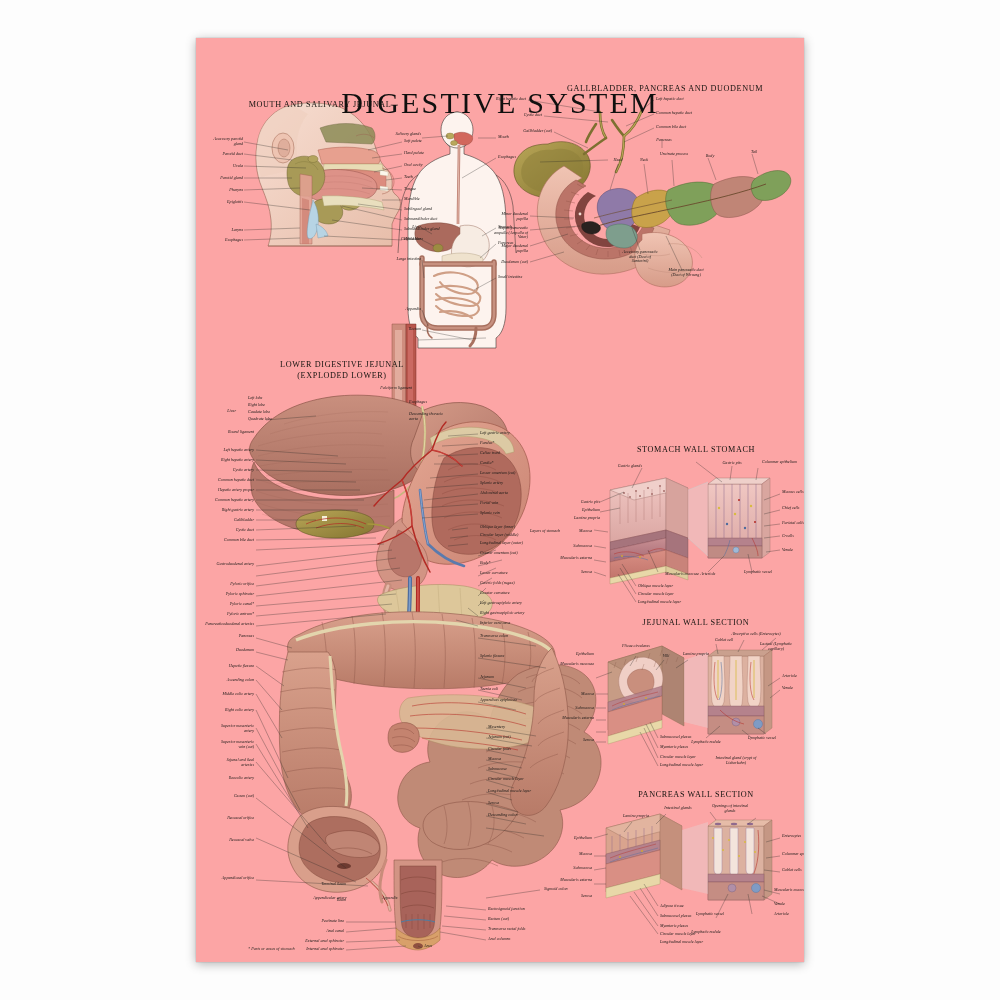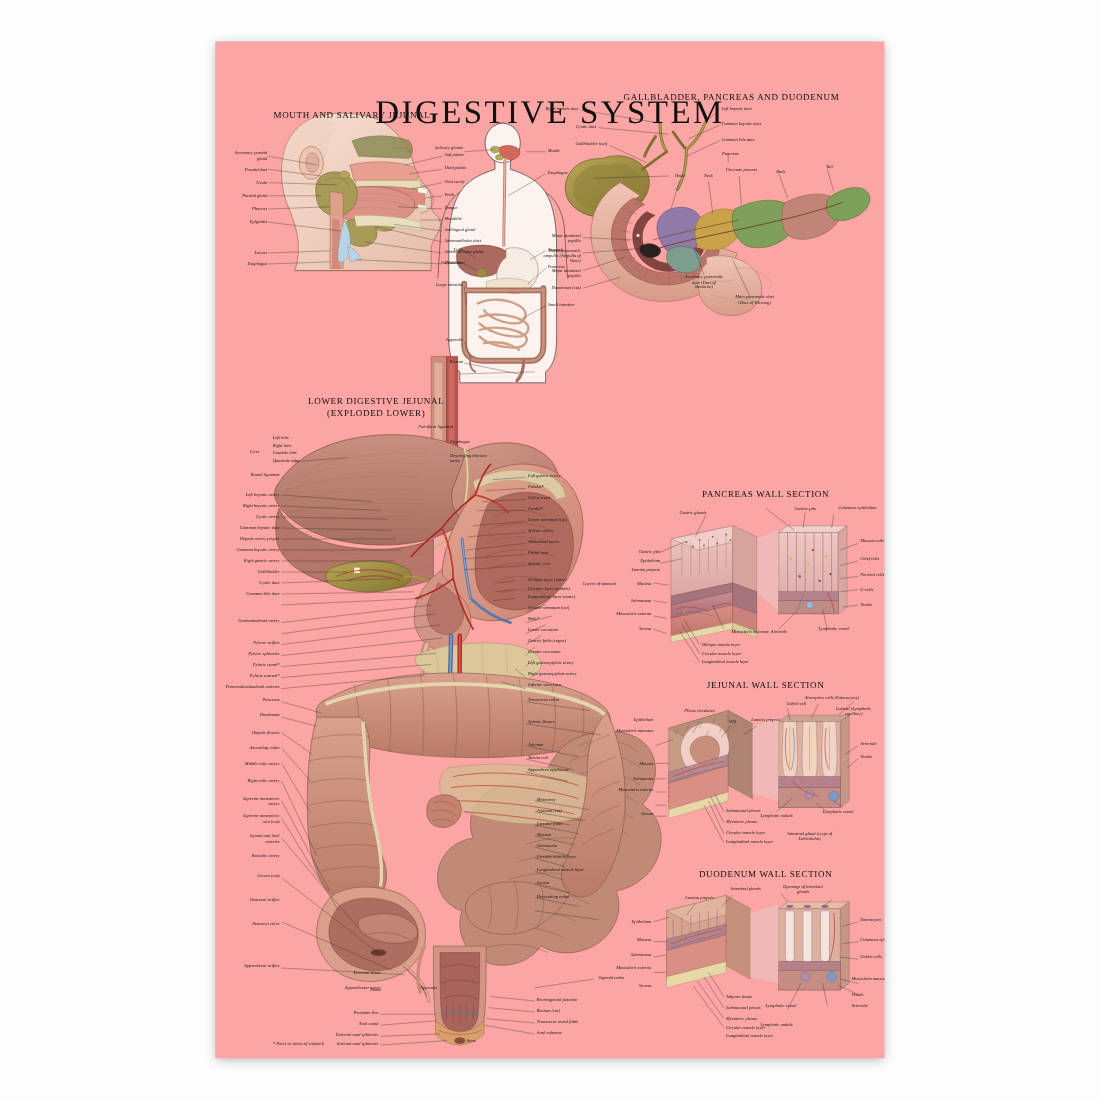--- a/index.html
+++ b/index.html
@@ -1096,21 +1096,21 @@
       <div class="lbl" style="left:292px;top:899px;">Anal columns</div>
 
       <div class="lbl r" style="left:150px;top:844px;">Terminal ileum</div>
       <div class="lbl r" style="left:150px;top:860px;">Ileum</div>
       <div class="lbl r" style="left:148px;top:881px;">Pectinate line</div>
       <div class="lbl r" style="left:148px;top:891px;">Anal canal</div>
       <div class="lbl r" style="left:148px;top:901px;">External anal sphincter</div>
       <div class="lbl r" style="left:148px;top:909px;">Internal anal sphincter</div>
       <div class="lbl" style="left:228px;top:906px;">Anus</div>
 
-      <div class="sec-h" style="left:400px;top:407px;width:200px;">PANCREAS WALL SECTION</div>
+      <div class="sec-h" style="left:400px;top:407px;width:200px;">STOMACH WALL STOMACH</div>
       <div class="lbl r" style="left:404px;top:462px;">Gastric pits</div>
       <div class="lbl r" style="left:446px;top:426px;">Gastric glands</div>
       <div class="lbl c" style="left:536px;top:423px;">Gastric pits</div>
       <div class="lbl w" style="left:566px;top:422px;">Columnar epithelium</div>
       <div class="lbl r" style="left:404px;top:470px;">Epithelium</div>
       <div class="lbl r" style="left:404px;top:478px;">Lamina propria</div>
       <div class="lbl w" style="left:586px;top:452px;">Mucous cells</div>
       <div class="lbl w" style="left:586px;top:468px;">Chief cells</div>
       <div class="lbl w" style="left:586px;top:483px;">Parietal cells</div>
       <div class="lbl" style="left:586px;top:496px;">G-cells</div>
@@ -1142,21 +1142,21 @@
       <div class="lbl" style="left:586px;top:636px;">Arteriole</div>
       <div class="lbl" style="left:586px;top:648px;">Venule</div>
       <div class="lbl c w" style="left:510px;top:702px;text-align:center;">Lymphatic nodule</div>
       <div class="lbl c w" style="left:566px;top:698px;text-align:center;">Lymphatic vessel</div>
       <div class="lbl" style="left:464px;top:697px;">Submucosal plexus</div>
       <div class="lbl" style="left:464px;top:707px;">Myenteric plexus</div>
       <div class="lbl c w" style="left:540px;top:718px;text-align:center;width:60px;">Intestinal gland (crypt of Lieberkuhn)</div>
       <div class="lbl" style="left:464px;top:717px;">Circular muscle layer</div>
       <div class="lbl" style="left:464px;top:725px;">Longitudinal muscle layer</div>
 
-      <div class="sec-h" style="left:400px;top:752px;width:200px;">DUODENUM WALL SECTION</div>
+      <div class="sec-h" style="left:400px;top:752px;width:200px;">PANCREAS WALL SECTION</div>
       <div class="lbl r" style="left:396px;top:798px;">Epithelium</div>
       <div class="lbl c w" style="left:440px;top:776px;text-align:center;">Lamina propria</div>
       <div class="lbl c w" style="left:482px;top:768px;text-align:center;">Intestinal glands</div>
       <div class="lbl c w" style="left:534px;top:766px;text-align:center;">Openings of intestinal glands</div>
       <div class="lbl" style="left:586px;top:796px;">Enterocytes</div>
       <div class="lbl w" style="left:586px;top:814px;">Columnar epithelium</div>
       <div class="lbl w" style="left:586px;top:830px;">Goblet cells</div>
       <div class="lbl r" style="left:396px;top:814px;">Mucosa</div>
       <div class="lbl r" style="left:396px;top:828px;">Submucosa</div>
       <div class="lbl r w" style="left:396px;top:840px;text-align:right;">Muscularis externa</div>

